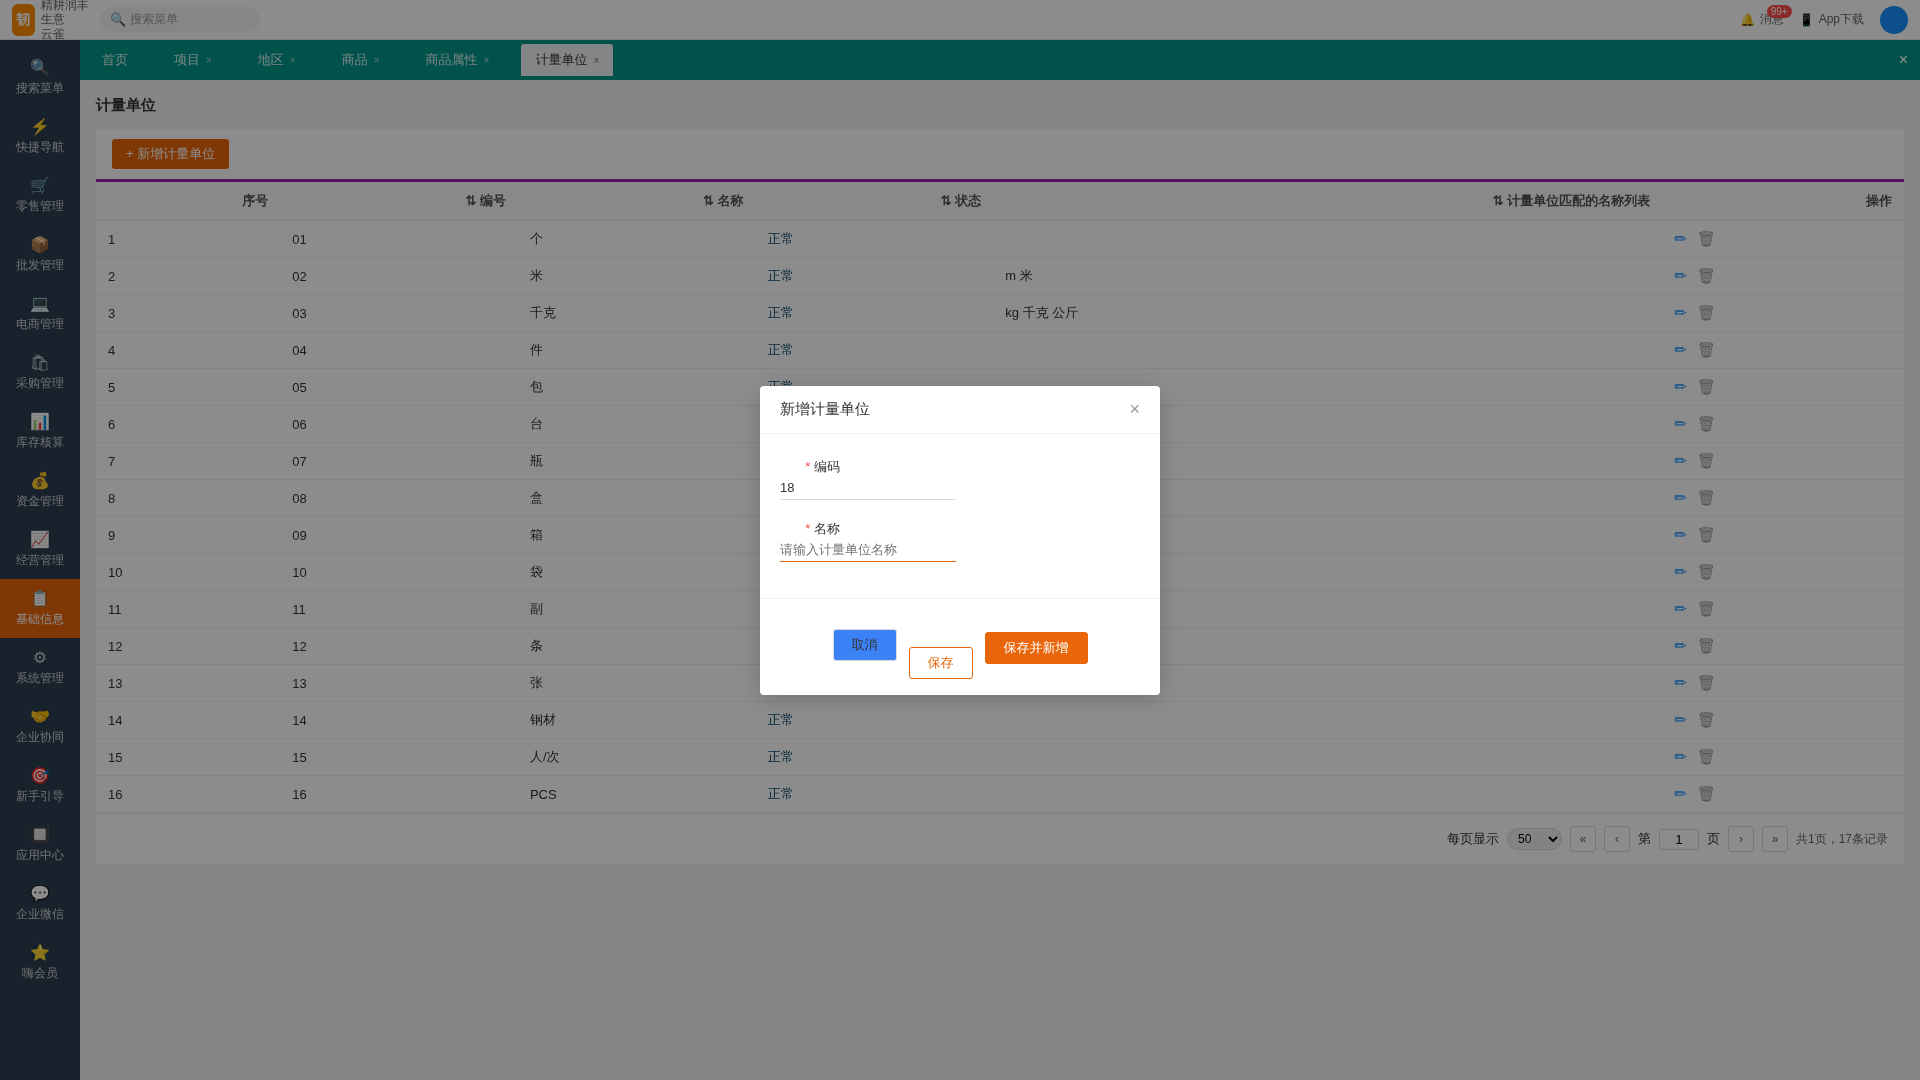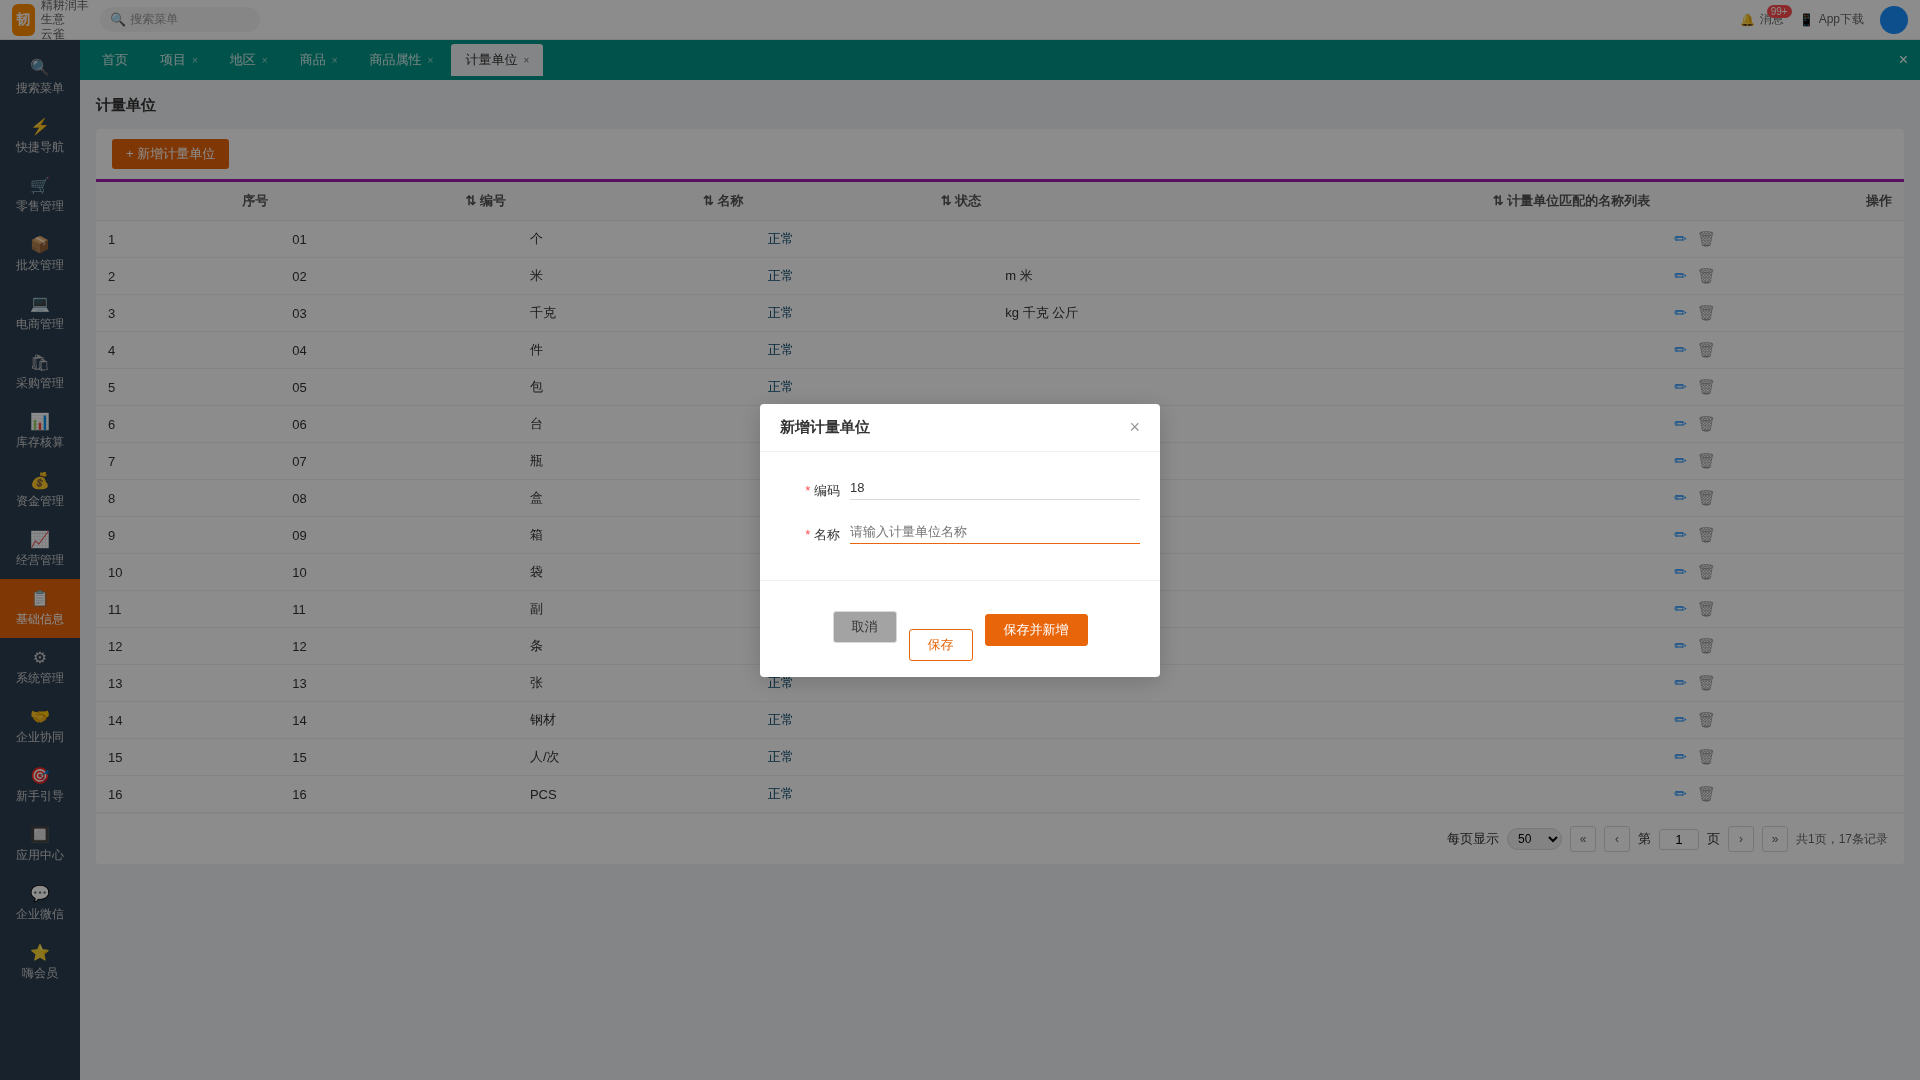--- a/index.html
+++ b/index.html
@@ -26,21 +26,21 @@
     
     .sidebar { width: 80px; background: #2c3e50; display: flex; flex-direction: column; align-items: center; padding-top: 8px; }
     .sidebar-item { width: 100%; padding: 10px 4px; display: flex; flex-direction: column; align-items: center; cursor: pointer; color: #ccc; font-size: 12px; gap: 3px; }
     .sidebar-item.active { background: #e8650a; color: #fff; }
     .sidebar-item .s-icon { font-size: 16px; }
 
     
     .main-area { flex: 1; display: flex; flex-direction: column; background: #f0f2f5; overflow: hidden; }
 
     
-    .tab-bar { height: 40px; background: #009688; display: flex; align-items: center; padding: 0 8px; gap: 4px; position: relative; }
+    .tab-bar { height: 40px; background: #009688; display: flex; align-items: center; padding: 0 8px; gap: 18px; position: relative; }
     .tab-item { height: 32px; padding: 0 14px; border-radius: 3px 3px 0 0; display: flex; align-items: center; gap: 6px; cursor: pointer; font-size: 13px; color: rgba(255,255,255,0.85); }
     .tab-item.active { background: #f0f2f5; color: #333; }
     .tab-close { font-size: 10px; color: inherit; opacity: 0.7; }
     .tab-close-btn { position: absolute; right: 12px; top: 50%; transform: translateY(-50%); color: white; cursor: pointer; font-size: 16px; }
 
     
     .content { flex: 1; padding: 16px; overflow: auto; background: #f0f2f5; }
     .page-title { font-size: 15px; font-weight: bold; color: #333; margin-bottom: 14px; }
 
     
@@ -63,30 +63,30 @@
     .page-btn { width: 26px; height: 26px; border: 1px solid #d9d9d9; background: #fff; border-radius: 3px; cursor: pointer; display: flex; align-items: center; justify-content: center; font-size: 12px; color: #666; }
     .page-input { width: 40px; border: 1px solid #d9d9d9; border-radius: 3px; text-align: center; padding: 2px 4px; }
     .page-info { color: #666; font-size: 12px; }
 
     
     .overlay { position: fixed; top: 0; left: 0; right: 0; bottom: 0; background: rgba(0,0,0,0.45); z-index: 100; display: flex; align-items: center; justify-content: center; }
 
     
     .modal { background: #fff; border-radius: 4px; width: 400px; box-shadow: 0 4px 24px rgba(0,0,0,0.18); }
     .modal-header { padding: 14px 20px; border-bottom: 1px solid #f0f0f0; display: flex; align-items: center; justify-content: space-between; }
-    .modal-title { font-size: 15px; font-weight: bold; color: #333; }
+    .modal-title { font-size: 15px; font-weight: normal; color: #333; }
     .modal-close { cursor: pointer; color: #999; font-size: 18px; line-height: 1; }
     .modal-body { padding: 24px 20px 16px; }
-    .form-row { display: flex; align-items: flex-end; margin-bottom: 20px; }
+    .form-row { display: flex; align-items: flex-start; margin-bottom: 20px; flex-direction: column; }
     .form-label { width: 60px; text-align: right; margin-right: 10px; font-size: 13px; color: #333; }
     .form-label.required::before { content: "* "; color: #ff4d4f; }
     .form-input { flex: 1; border: none; border-bottom: 1px solid #d9d9d9; padding: 4px 0; font-size: 13px; outline: none; color: #333; }
     .form-input.focused { border-bottom-color: #e8650a; }
     .modal-footer { padding: 12px 20px 16px; display: flex; align-items: center; justify-content: center; gap: 12px; border-top: 1px solid #f0f0f0; }
-    .btn-cancel { background: #a3a3a3; color: #333; border: 1px solid #d9d9d9; padding: 6px 18px; border-radius: 3px; cursor: pointer; font-size: 13px; }
+    .btn-cancel { background: #3b82f6; color: #333; border: 1px solid #d9d9d9; padding: 6px 18px; border-radius: 3px; cursor: pointer; font-size: 13px; }
     .btn-save { background: #fff; color: #e8650a; border: 1px solid #e8650a; padding: 6px 18px; border-radius: 3px; cursor: pointer; font-size: 13px; margin-top: 36px; }
     .btn-save-new { background: #e8650a; color: #fff; border: 1px solid #e8650a; padding: 6px 18px; border-radius: 3px; cursor: pointer; font-size: 13px; margin-top: 6px; }
 
     .search-bar { display: flex; align-items: center; background: #f5f5f5; border-radius: 14px; padding: 4px 10px; gap: 4px; width: 160px; cursor: pointer; }
   </style>
 </head>
 <body>
 
 <div class="app-container">
 

